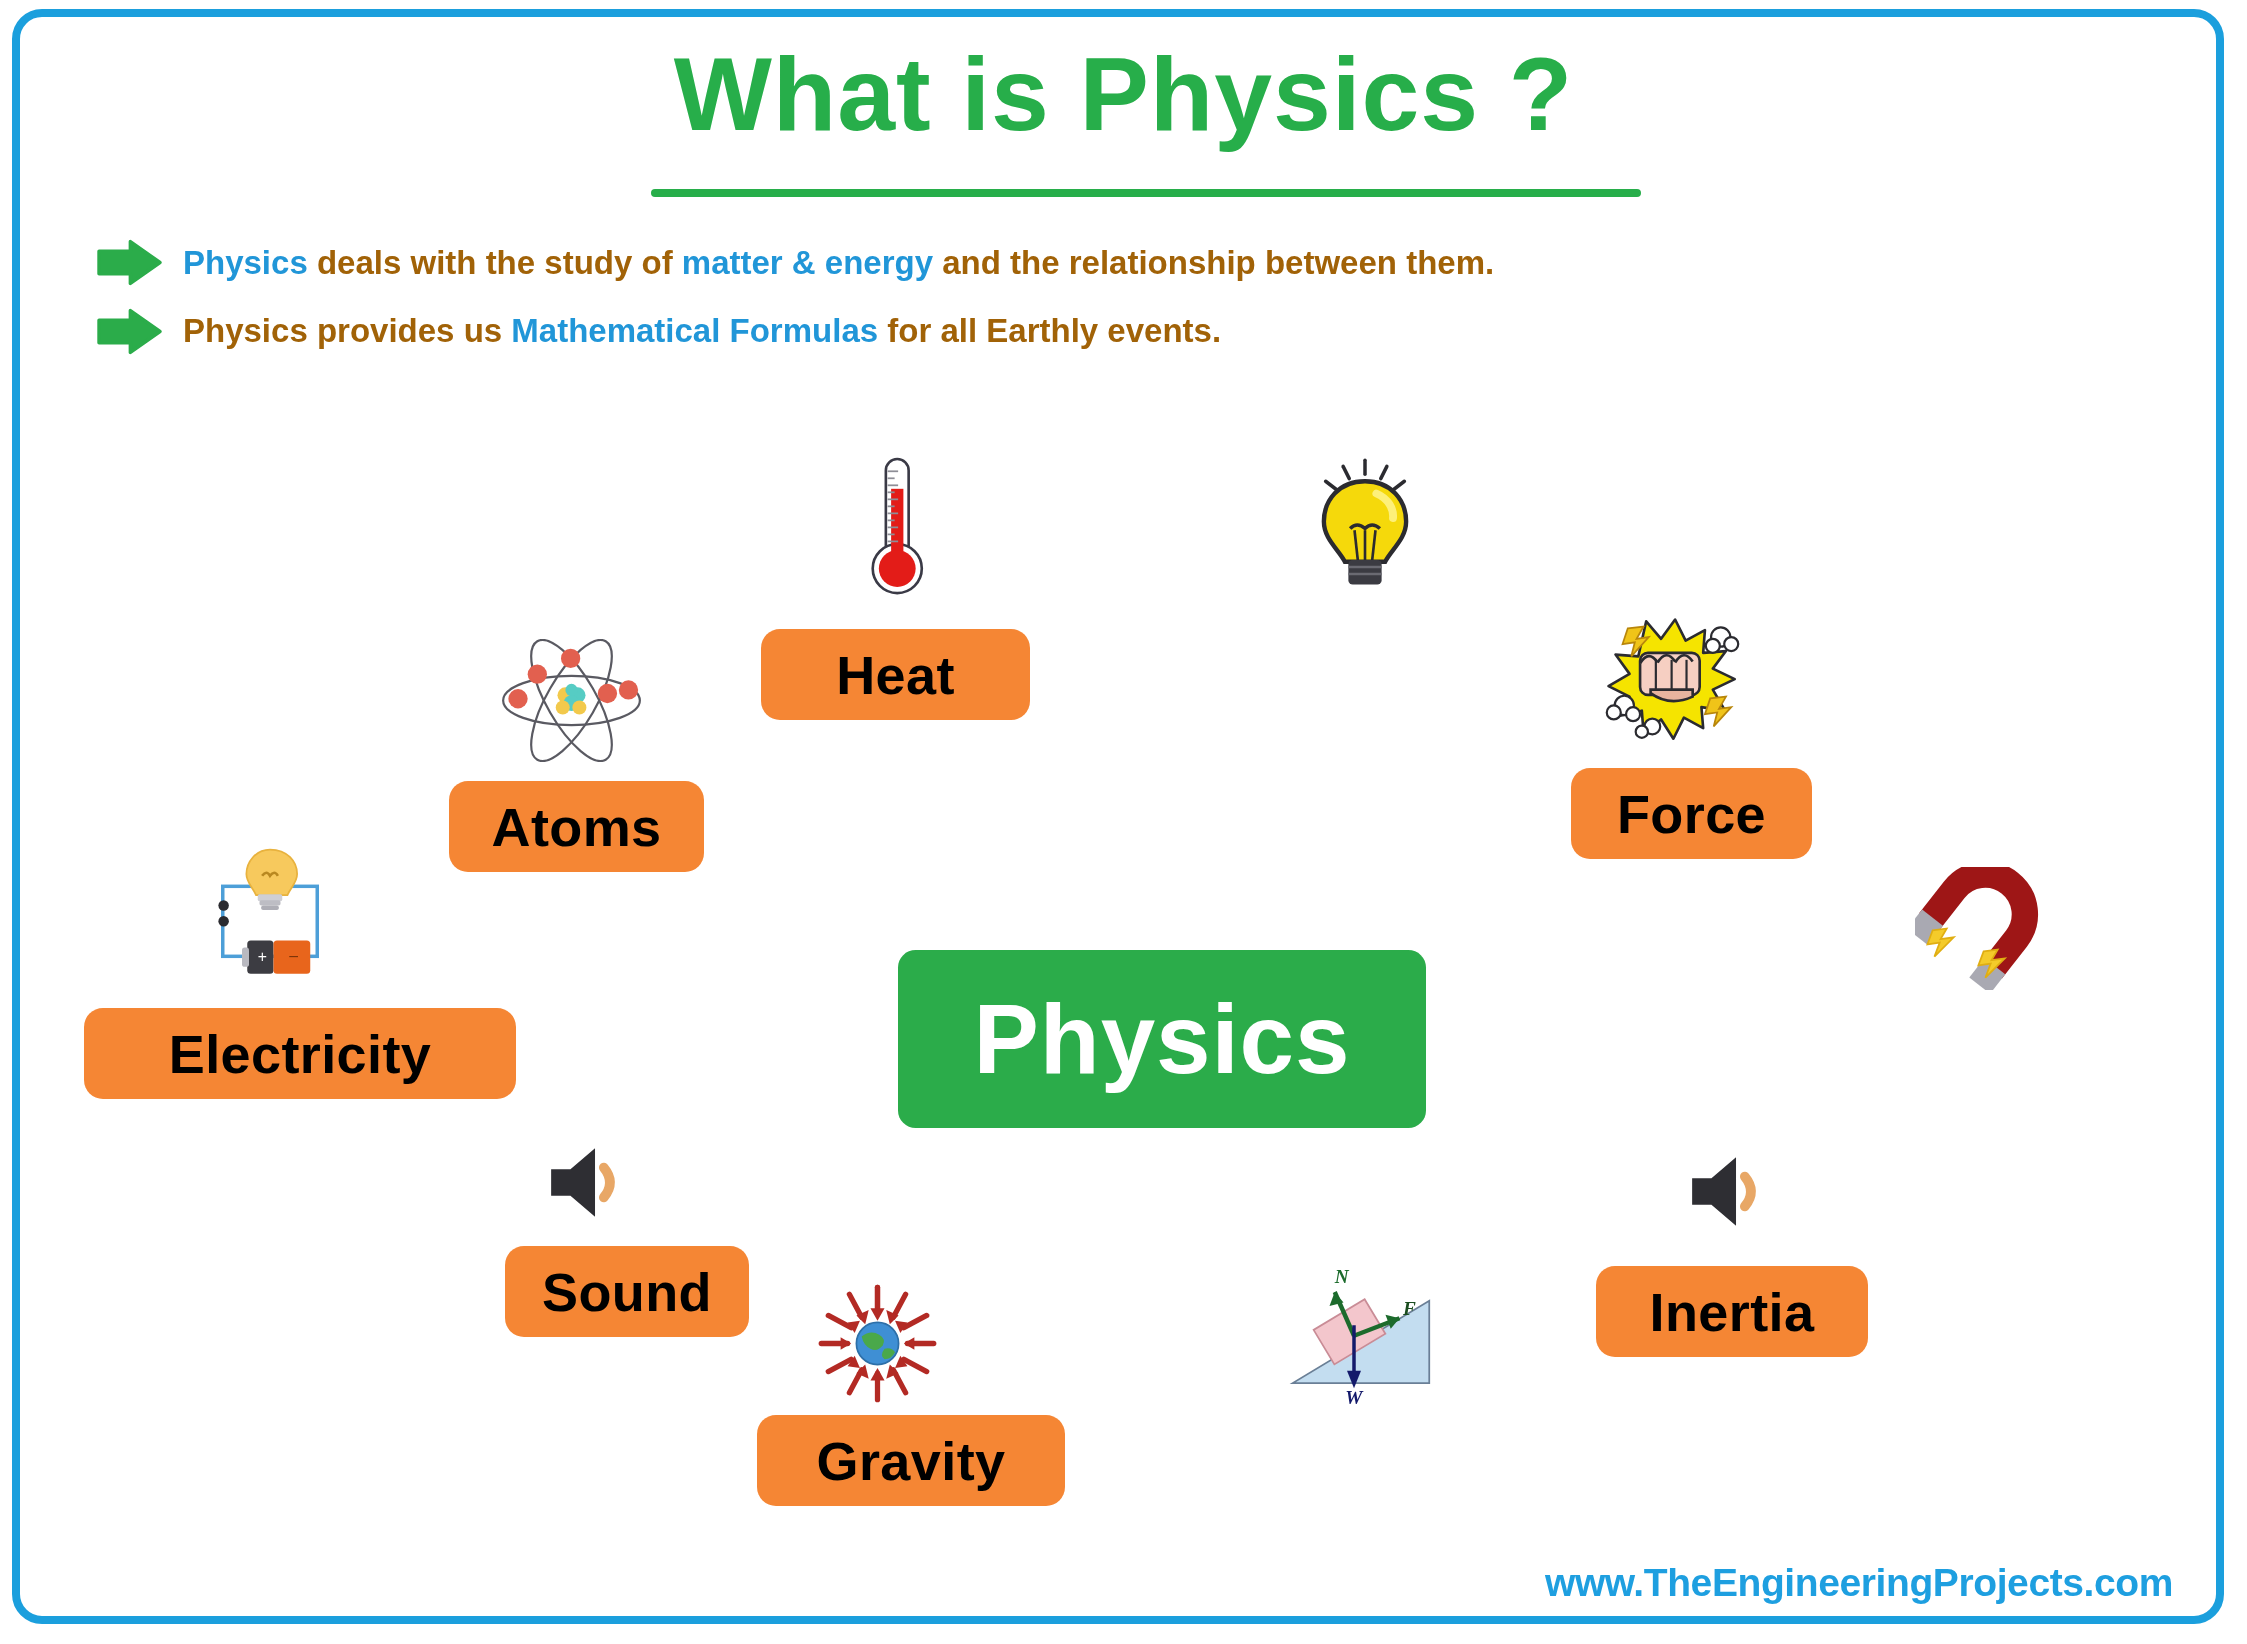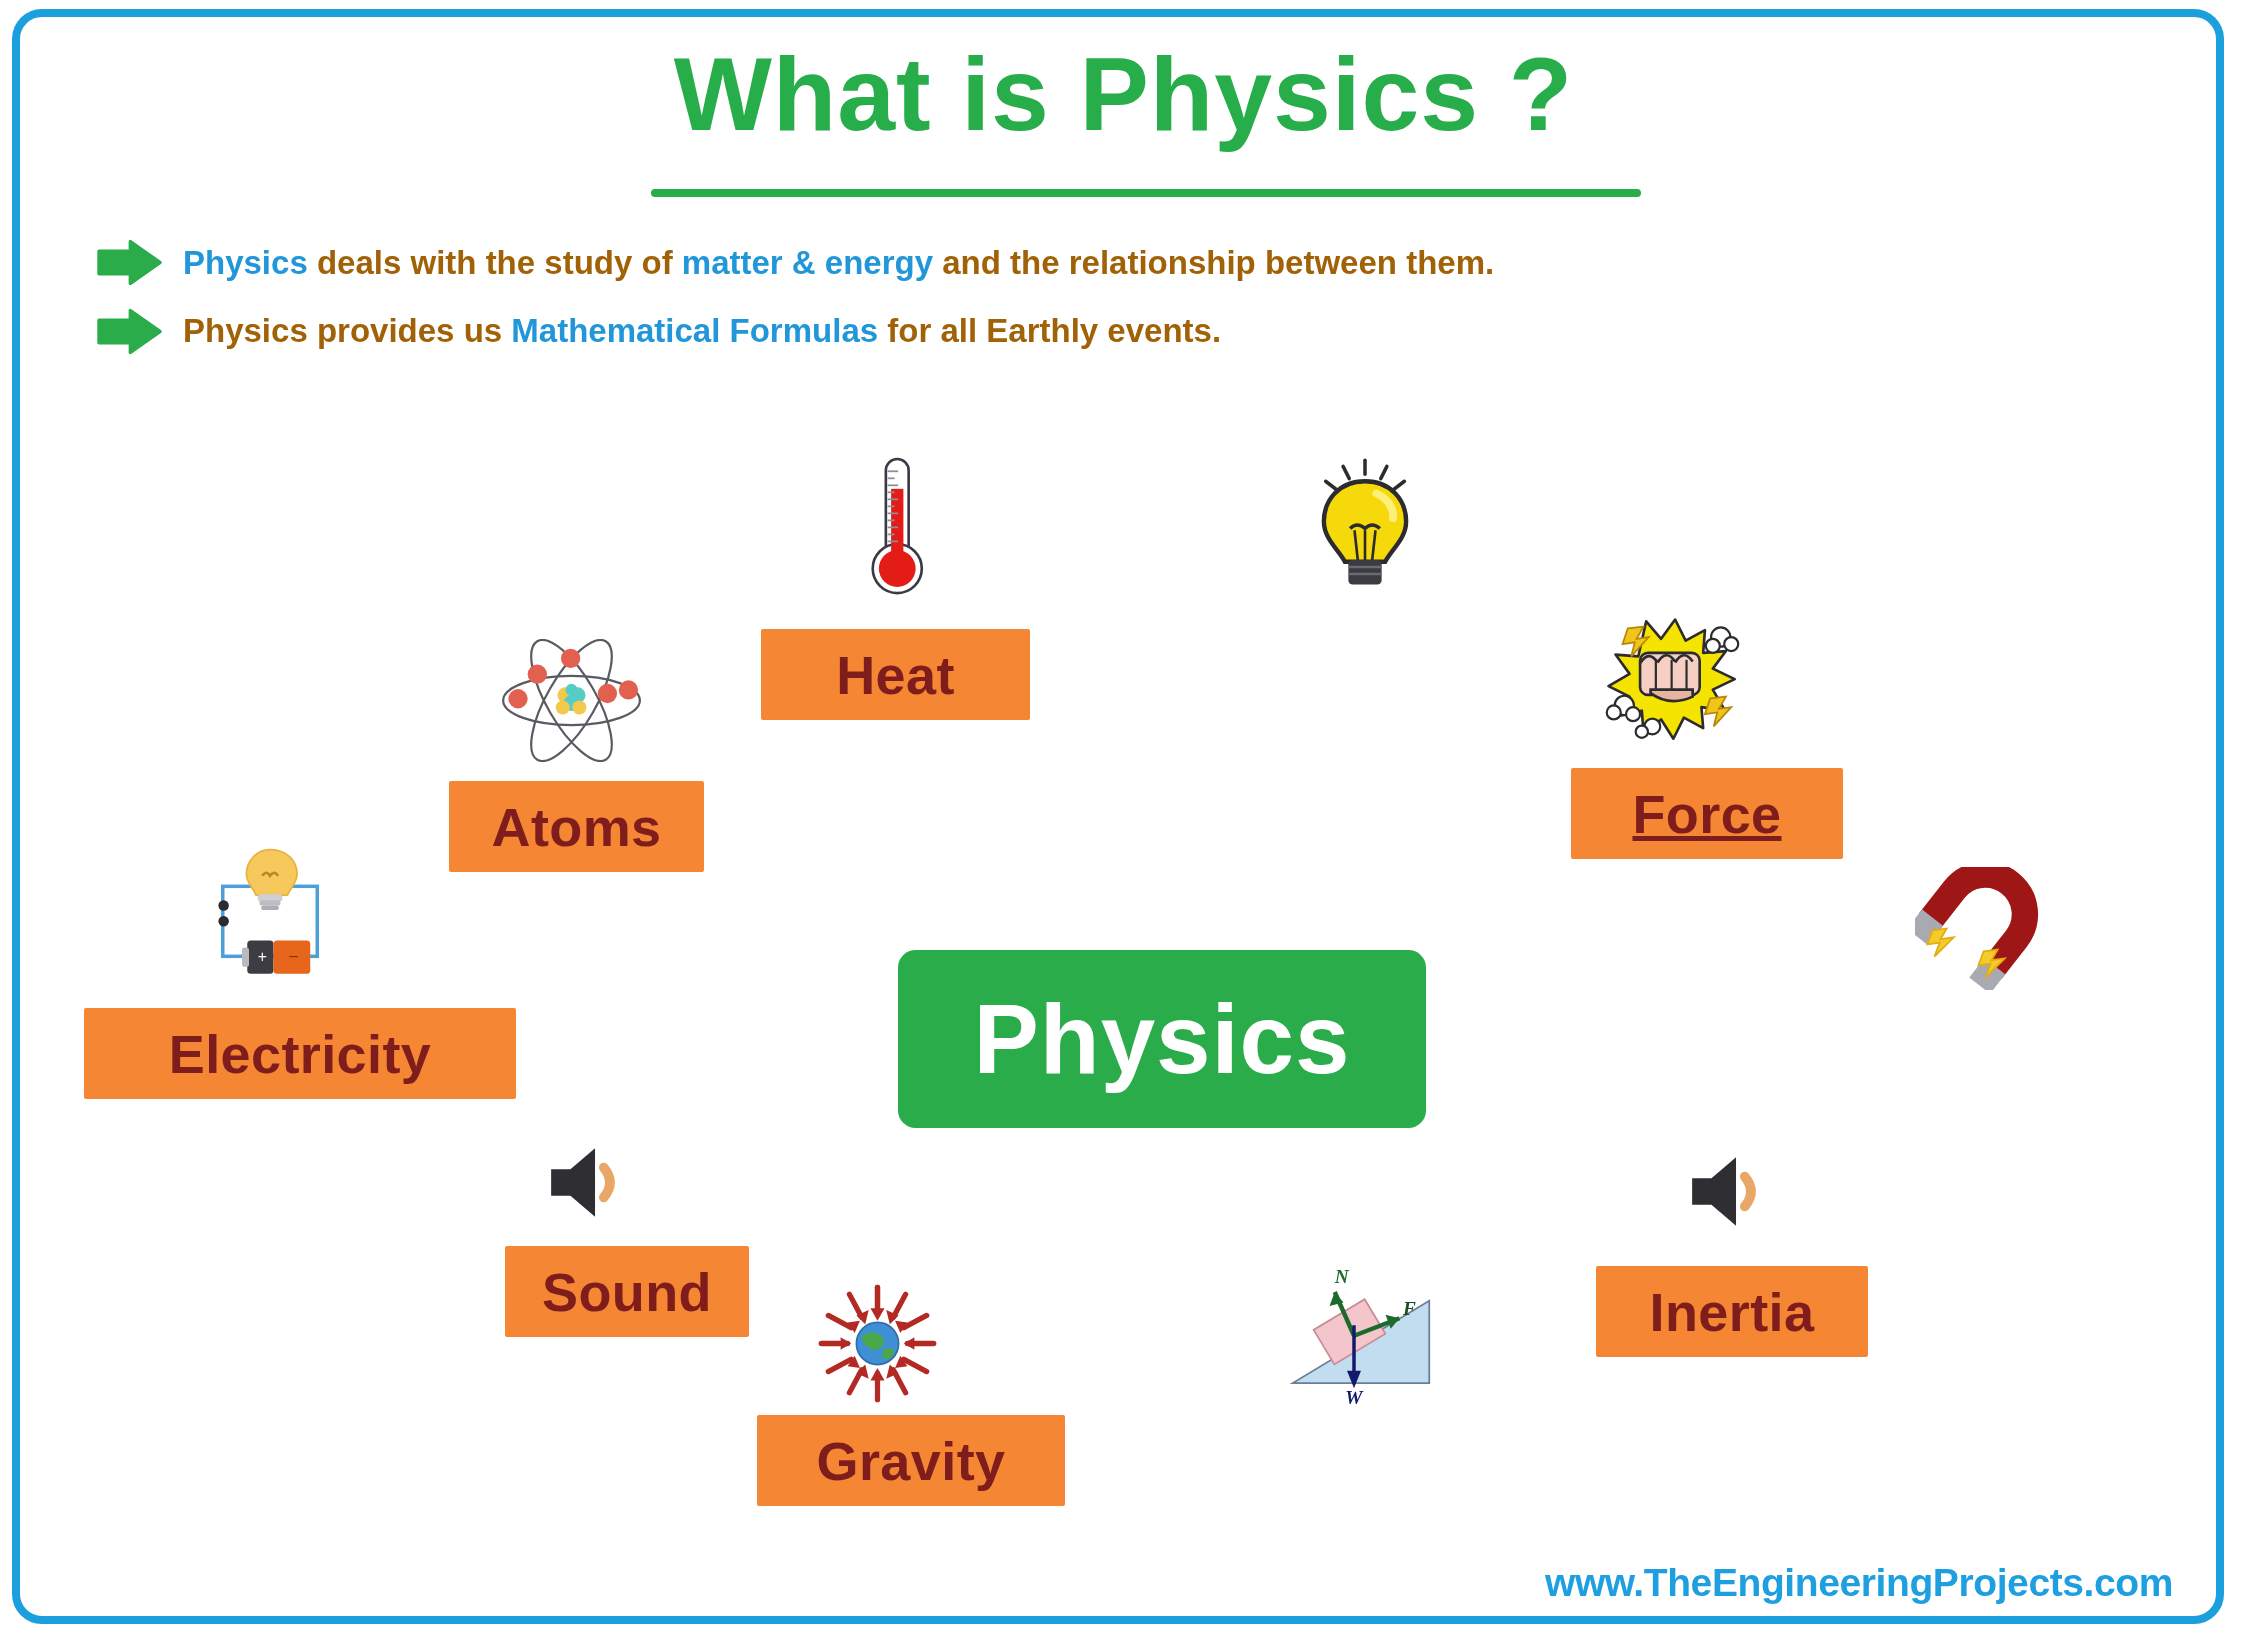--- a/index.html
+++ b/index.html
@@ -86,22 +86,22 @@
   }
   .c-blue { color: #2196d8; }
   .c-orange { color: #a16207; }
 
   
   .node {
     position: absolute;
   }
   .pill {
     background: #f58634;
-    border-radius: 2px;
-    color: #7f1d1d;
+    border-radius: 19px;
+    color: #000000;
     font-family: "Liberation Sans", sans-serif;
     font-weight: bold;
     font-size: 54px;
     letter-spacing: 0.4px;
     display: flex;
     align-items: center;
     justify-content: center;
     height: 91px;
     padding: 0 32px;
     box-sizing: border-box;
@@ -249,21 +249,21 @@
           <circle cx="131" cy="36" r="8"></circle>
         <circle cx="30" cy="104" r="11"></circle>
           <circle cx="18" cy="112" r="8"></circle>
           <circle cx="40" cy="114" r="8"></circle>
         <circle cx="62" cy="128" r="9"></circle>
           <circle cx="50" cy="134" r="7"></circle>
       </g>
     </svg>
   </div>
   <div class="node" style="left:1571px; top:768px;">
-    <div class="pill" style="width:272px;text-decoration:underline;">Force</div>
+    <div class="pill" style="width:241px;">Force</div>
   </div>
 
   <div class="icon-box" style="left:497px; top:639px;">
     <svg width="149" height="123" viewBox="0 0 170 140">
       <g fill="none" stroke="#5a5a62" stroke-width="2.5">
         <ellipse cx="85" cy="70" rx="78" ry="28"></ellipse>
         <ellipse cx="85" cy="70" rx="78" ry="28" transform="rotate(60 85 70)"></ellipse>
         <ellipse cx="85" cy="70" rx="78" ry="28" transform="rotate(120 85 70)"></ellipse>
       </g>
       <circle cx="85" cy="70" r="24" fill="#ffffff" opacity="0.85"></circle>

